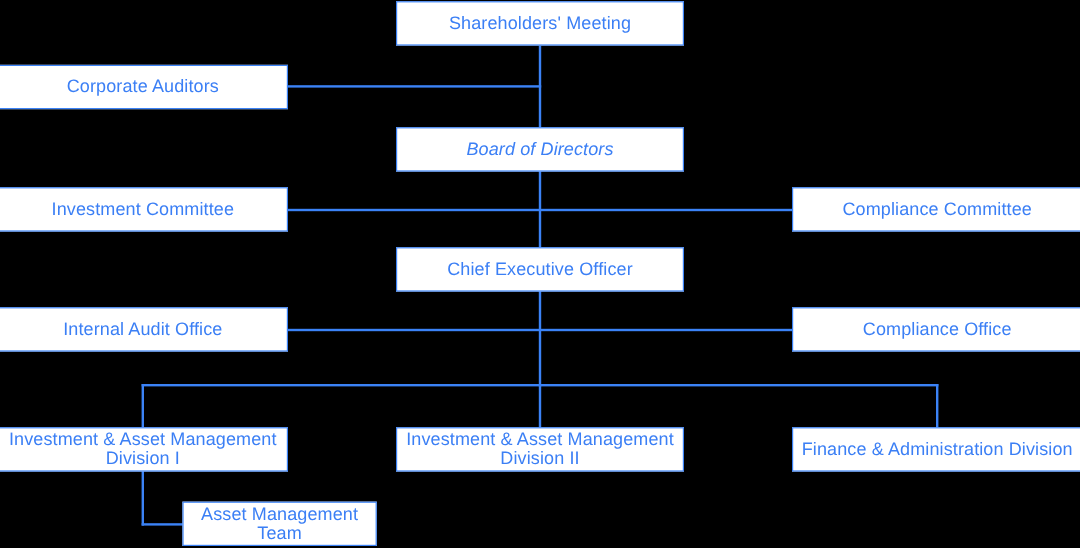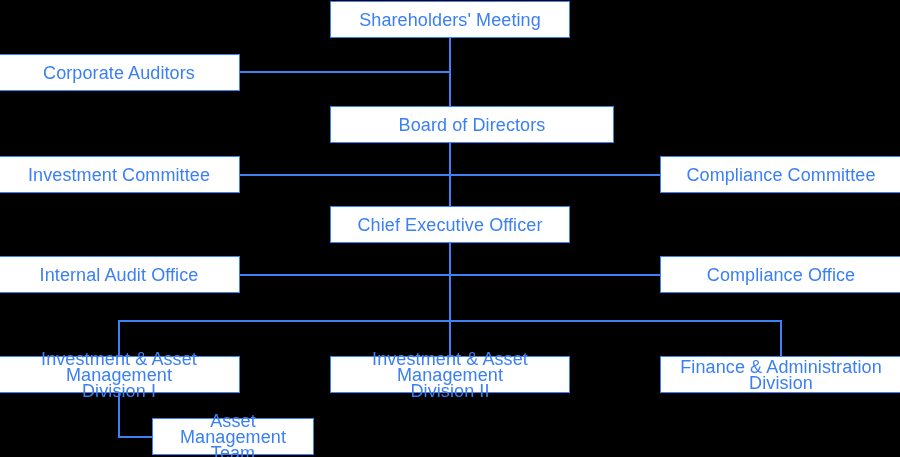--- a/index.html
+++ b/index.html
@@ -14,21 +14,21 @@
     background: #000000;
     overflow: hidden;
     font-family: "Liberation Sans", sans-serif;
   }
   .node {
     position: absolute;
     box-sizing: border-box;
     background: #ffffff;
     border: 1.5px solid #3b82f6;
     color: #3b7ff5;
-    font-size: 18px;
+    font-size: 15px;
     line-height: 16px;
     letter-spacing: 0.1px;
     display: flex;
     align-items: center;
     justify-content: center;
     text-align: center;
     padding: 2px 6px;
     white-space: pre-line;
   }
   .conn {
@@ -58,21 +58,21 @@
   <div class="conn v" style="left:449px; top:320px; height:37px;"></div>
   <div class="conn v" style="left:780px; top:320px; height:37px;"></div>
 
   <div class="conn v" style="left:118px; top:392px; height:46px;"></div>
   <div class="conn h" style="left:118px; top:436px; width:36px;"></div>
 
   <div class="node" style="left:330px; top:1px; width:240px; height:37px;">Shareholders' Meeting</div>
 
   <div class="node" style="left:-2px; top:54px; width:242px; height:37px;">Corporate Auditors</div>
 
-  <div class="node" style="left:330px; top:106px; width:284px; height:37px;">Board of Directors</div>
+  <div class="node" style="left:330px; top:106px; width:240px; height:37px;font-style:italic;">Board of Directors</div>
 
   <div class="node" style="left:-2px; top:156px; width:242px; height:37px;">Investment Committee</div>
 
   <div class="node" style="left:660px; top:156px; width:242px; height:37px;">Compliance Committee</div>
 
   <div class="node" style="left:330px; top:206px; width:240px; height:37px;">Chief Executive Officer</div>
 
   <div class="node" style="left:-2px; top:256px; width:242px; height:37px;">Internal Audit Office</div>
 
   <div class="node" style="left:660px; top:256px; width:242px; height:37px;">Compliance Office</div>

